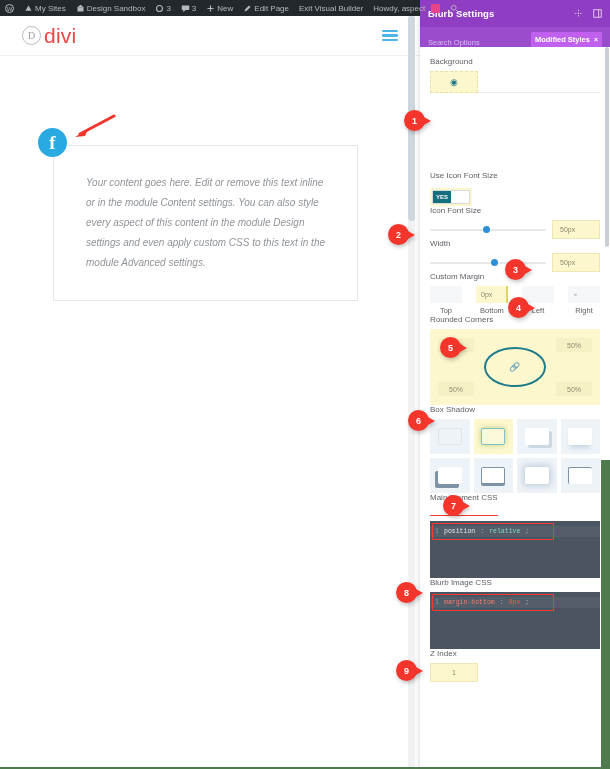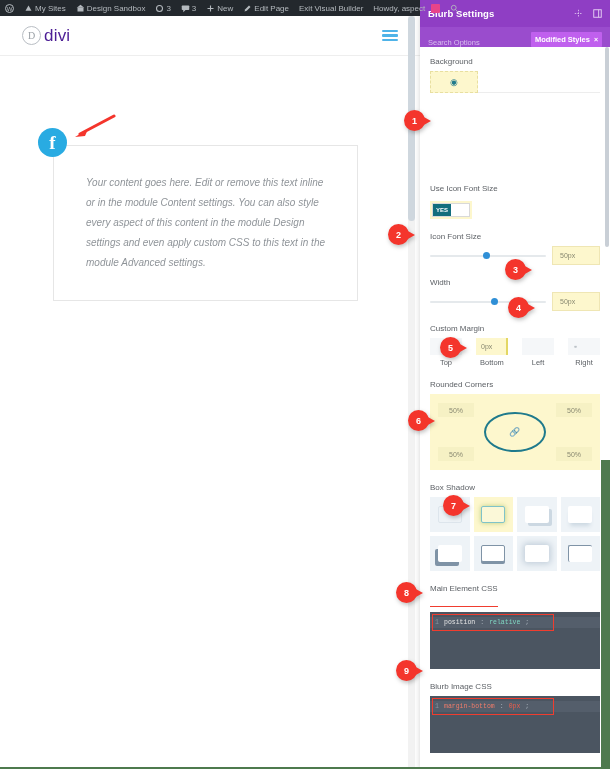--- a/index.html
+++ b/index.html
@@ -33,21 +33,21 @@
     height:40px; border-bottom:1px solid #eee; display:flex;
     align-items:center; justify-content:space-between; padding:0 22px;
     background:#fff;
   }
   .logo{ display:flex; align-items:center; gap:3px; }
   .logo-mark{
     width:19px;height:19px;border:1.3px solid #b9bec4;border-radius:50%;
     display:flex;align-items:center;justify-content:center;
     font-size:10px;color:#9aa0a6;font-family:"Liberation Serif",serif;
   }
-  .logo-text{ font-size:17px; color:#4c1d95; letter-spacing:.2px; }
+  .logo-text{ font-size:21px; color:#ef4444; letter-spacing:.2px; }
   .hamburger{ width:16px; display:flex; flex-direction:column; gap:2.4px; cursor:pointer;}
   .hamburger span{ display:block; height:2.2px; background:#4fb3e8; border-radius:1px;}
 
   
   #blurb-area{ position:relative; padding:20px 22px 0 22px; }
   #fb-icon{
     position:absolute; left:38px; top:72px; width:29px; height:29px;
     background:#29abe2; border-radius:50%; z-index:3;
     display:flex; align-items:center; justify-content:center;
     color:#fff; font-family:"Liberation Serif", serif; font-weight:bold; font-size:19px;
@@ -83,21 +83,21 @@
   #modified-badge{
     margin-left:auto; background:#c060ee; color:#fff; font-size:7.5px; font-weight:bold;
     padding:3px 4px; display:flex; align-items:center; gap:4px; border-radius:1px;
   }
   #modified-badge .x{ font-size:7px; }
 
   #panel-body{
     position:absolute; top:47px; left:0; right:0; bottom:0;
     padding:10px 10px 0 10px; overflow:hidden; background:#fff;
   }
-  .field{ margin-bottom:13px; }
+  .field{ }
   .field-label{ font-size:8px; color:#5d6166; margin-bottom:5px; display:block;}
 
   .bg-swatches{ display:flex; }
   .bg-swatch{
     width:48px; height:22px; background:#fdf7cd;
     display:flex; align-items:center; justify-content:center;
     border:1px dashed #e8dfa0;
   }
   .bg-swatch .dot{ font-size:9px; color:#1f7a8c; }
   .bg-rest{ flex:1; border-bottom:1px solid #ededed; align-self:flex-end; height:1px;}

